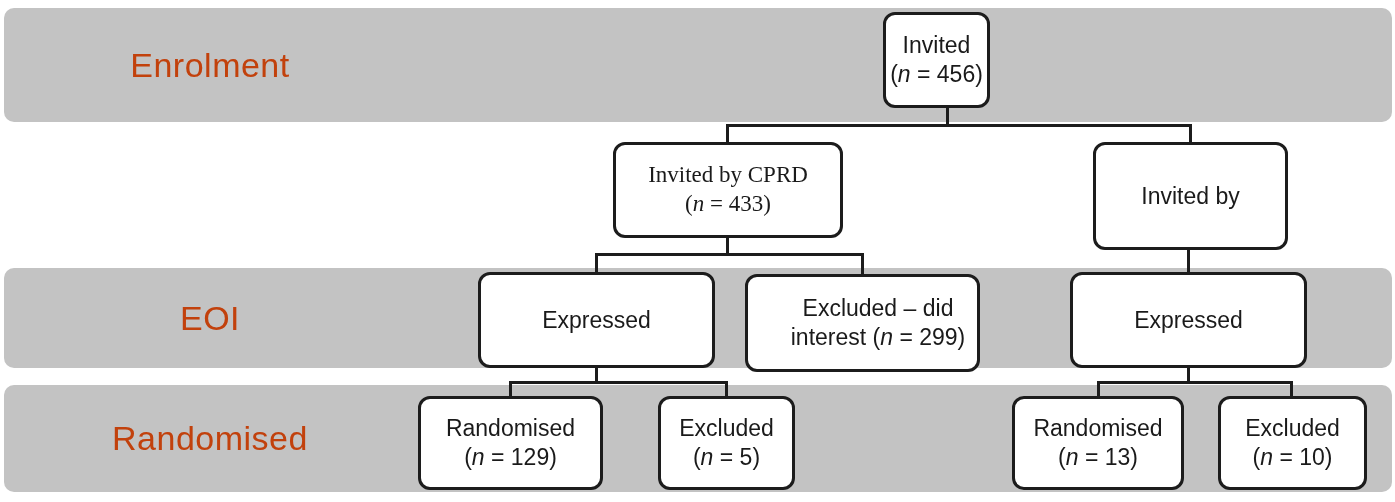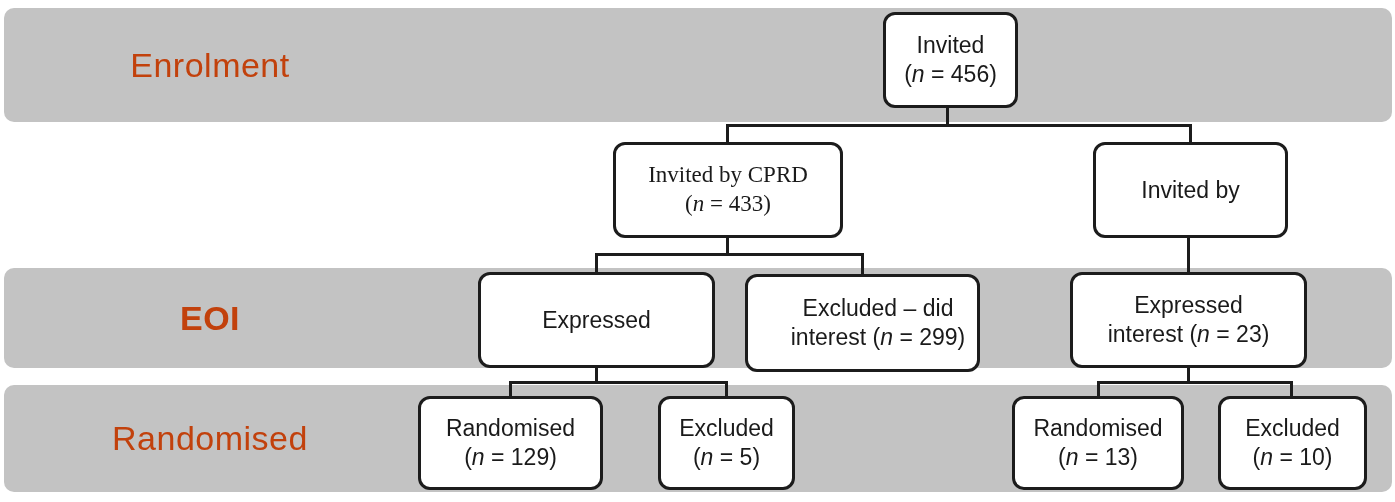--- a/index.html
+++ b/index.html
@@ -59,21 +59,21 @@
 
 <div class="canvas">
 
   <div class="band" style="top:8px; height:114px;"></div>
   <div class="band" style="top:268px; height:100px;"></div>
   <div class="band" style="top:385px; height:107px;"></div>
 
   <div class="band-label" style="top:8px; height:114px;">
     <span>Enrolment</span>
   </div>
-  <div class="band-label" style="top:268px; height:100px;font-weight:bold;">
+  <div class="band-label" style="top:268px; height:100px;">
     <span>EOI</span>
   </div>
   <div class="band-label" style="top:385px; height:107px;">
     <span>Randomised</span>
   </div>
 
   <div class="conn" style="left:946px; top:106px; width:3px; height:21px;"></div>
   <div class="conn" style="left:726px; top:124px; width:466px; height:3px;"></div>
   <div class="conn" style="left:726px; top:124px; width:3px; height:20px;"></div>
   <div class="conn" style="left:1189px; top:124px; width:3px; height:20px;"></div>
@@ -88,46 +88,45 @@
   <div class="conn" style="left:595px; top:366px; width:3px; height:18px;"></div>
   <div class="conn" style="left:509px; top:381px; width:219px; height:3px;"></div>
   <div class="conn" style="left:509px; top:381px; width:3px; height:17px;"></div>
   <div class="conn" style="left:725px; top:381px; width:3px; height:17px;"></div>
 
   <div class="conn" style="left:1187px; top:366px; width:3px; height:18px;"></div>
   <div class="conn" style="left:1097px; top:381px; width:196px; height:3px;"></div>
   <div class="conn" style="left:1097px; top:381px; width:3px; height:17px;"></div>
   <div class="conn" style="left:1290px; top:381px; width:3px; height:17px;"></div>
 
-  <div class="flow-box" style="left:883px; top:12px; width:135px; height:96px;">
+  <div class="flow-box" style="left:883px; top:12px; width:107px; height:96px;">
     <span class="box-line">Invited</span>
     <span class="box-line">(<i>n</i> = 456)</span>
   </div>
 
   <div class="flow-box" style="left:613px; top:142px; width:230px; height:96px;font-family:Liberation Serif, serif;">
     <span class="box-line">Invited by CPRD</span>
     <span class="box-line">(<i>n</i> = 433)</span>
   </div>
 
-  <div class="flow-box" style="left:1093px; top:142px; width:195px; height:96px;">
+  <div class="flow-box" style="left:1093px; top:142px; width:195px; height:108px;">
     <span class="box-line">Invited by</span>
   </div>
 
   <div class="flow-box" style="left:478px; top:272px; width:237px; height:96px;">
     <span class="box-line">Expressed</span>
   </div>
 
   <div class="flow-box" style="left:745px; top:274px; width:235px; height:98px;padding-left:31px;">
     <span class="box-line">Excluded – did</span>
     <span class="box-line">interest (<i>n</i> = 299)</span>
   </div>
 
   <div class="flow-box" style="left:1070px; top:272px; width:237px; height:96px;">
     <span class="box-line">Expressed</span>
-    <span class="box-line">interest (<i>n</i> = 23)</span>
   </div>
 
   <div class="flow-box" style="left:418px; top:396px; width:185px; height:94px;">
     <span class="box-line">Randomised</span>
     <span class="box-line">(<i>n</i> = 129)</span>
   </div>
 
   <div class="flow-box" style="left:658px; top:396px; width:137px; height:94px;">
     <span class="box-line">Excluded</span>
     <span class="box-line">(<i>n</i> = 5)</span>

